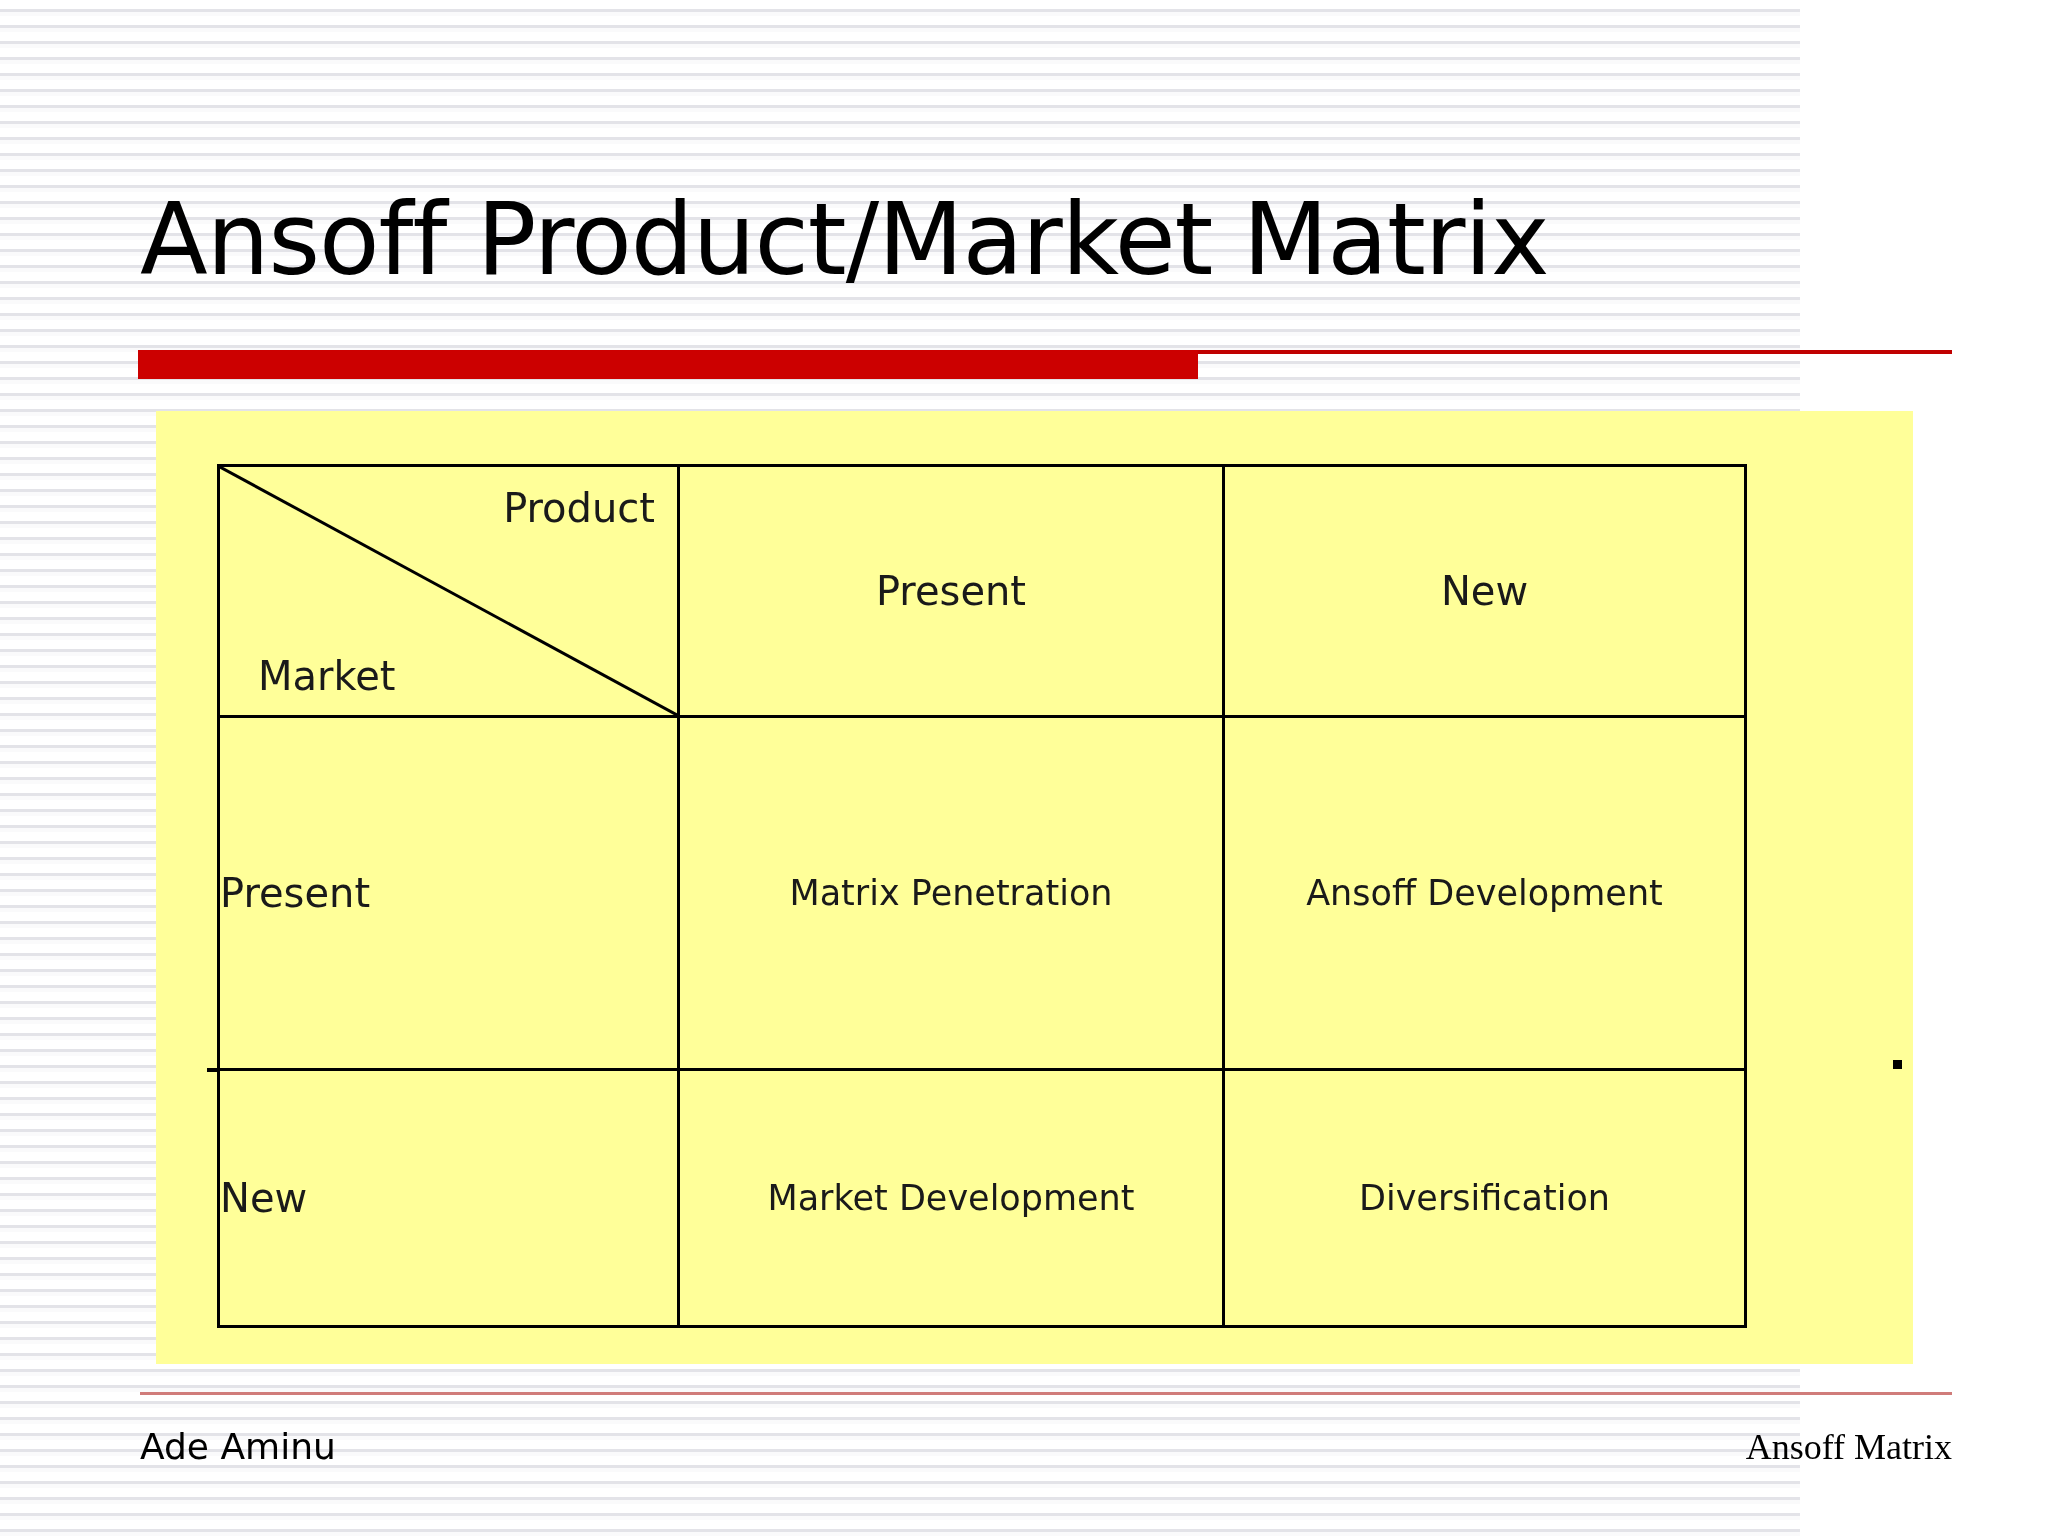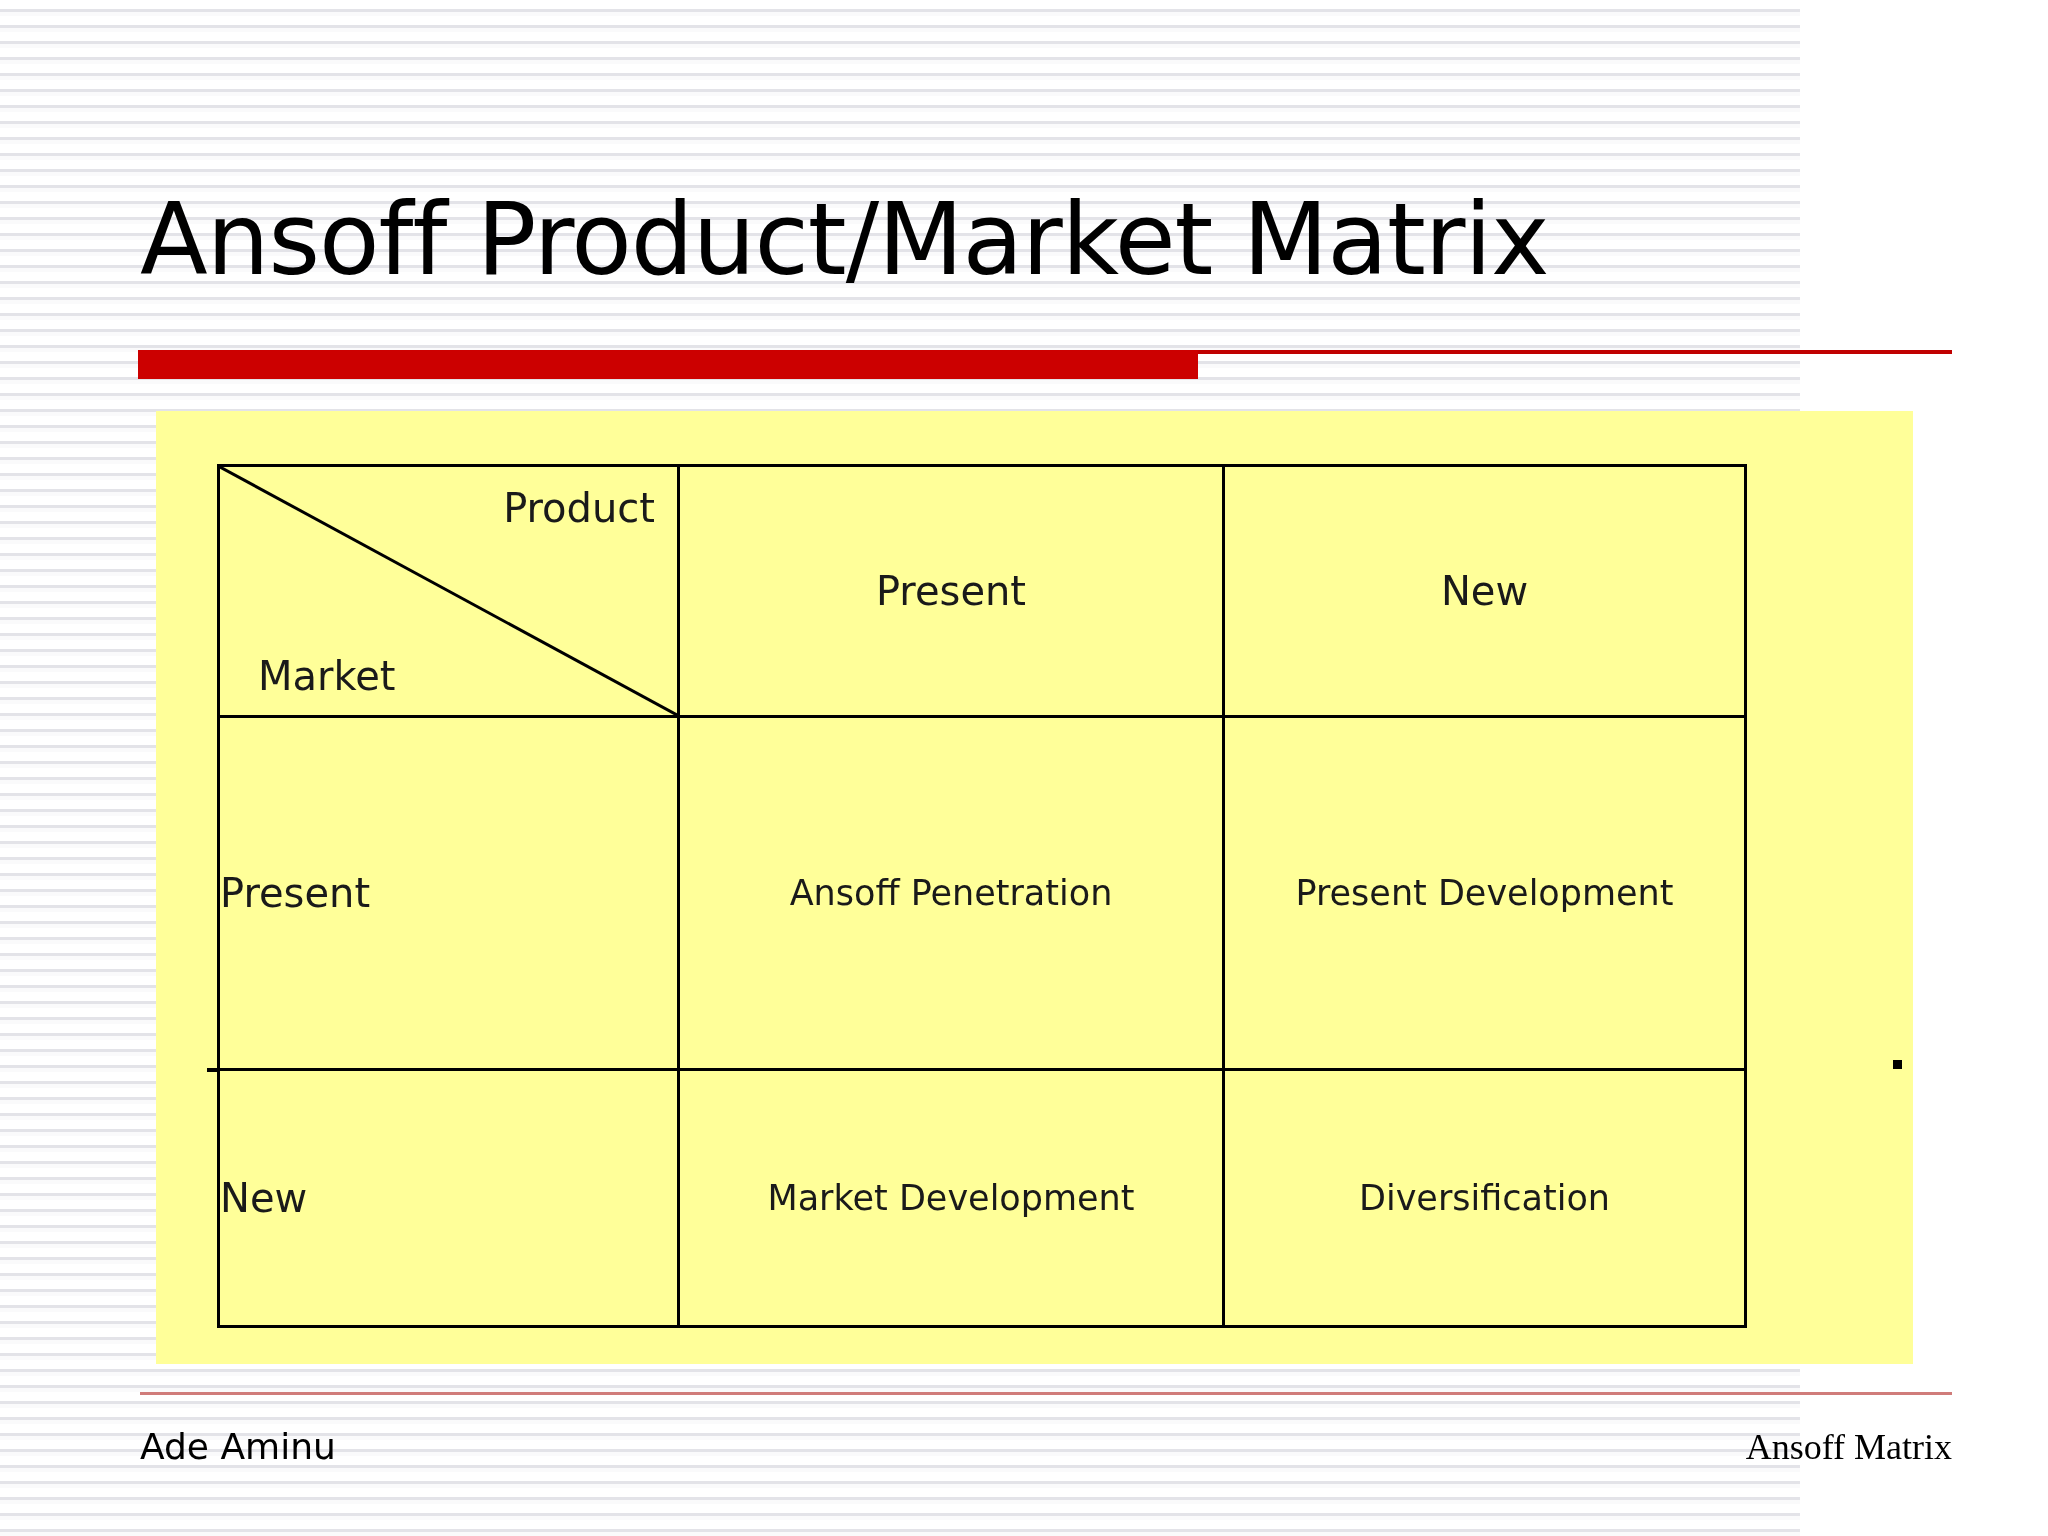--- a/index.html
+++ b/index.html
@@ -225,22 +225,22 @@
           </svg>
           <span class="lbl-product">Product</span>
           <span class="lbl-market">Market</span>
         </td>
         <td class="hdr-cell">Present</td>
         <td class="hdr-cell">New</td>
       </tr>
 
       <tr class="r-body">
         <td class="row-label">Present</td>
-        <td class="cell-text">Ansoff Penetration</td>
-        <td class="cell-text">Present Development</td>
+        <td class="cell-text">Matrix Penetration</td>
+        <td class="cell-text">Ansoff Development</td>
       </tr>
 
       <tr class="r-body2">
         <td class="row-label">New</td>
         <td class="cell-text">Market Development</td>
         <td class="cell-text">Diversification</td>
       </tr>
     </tbody>
   </table>
 

